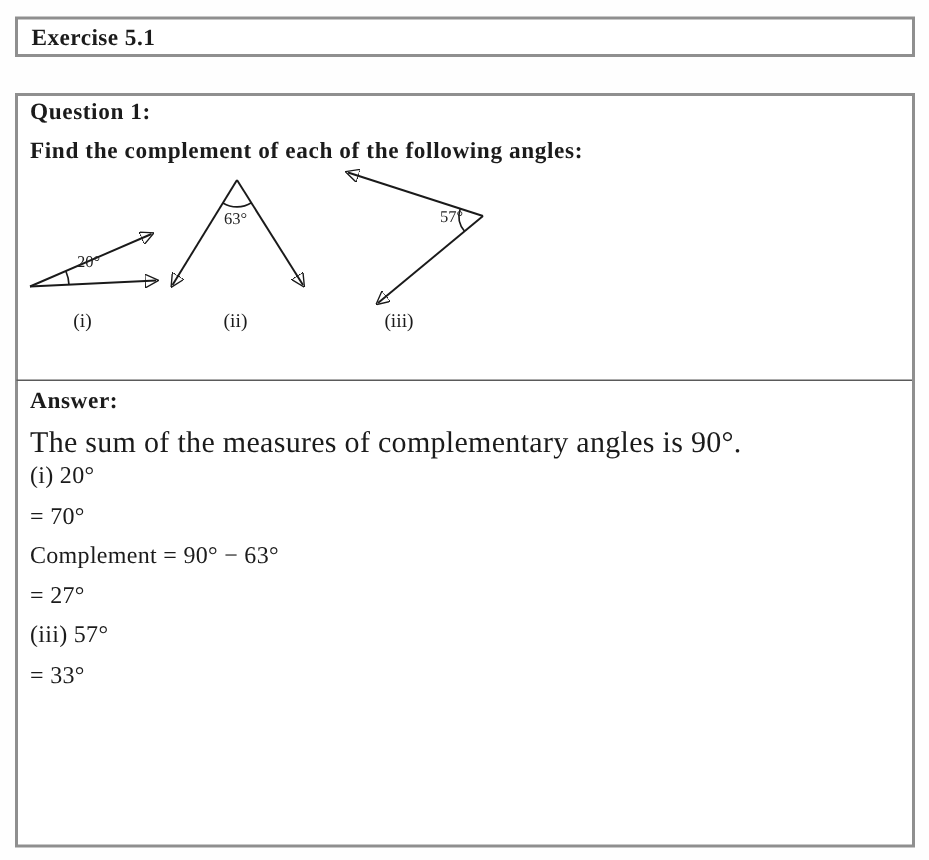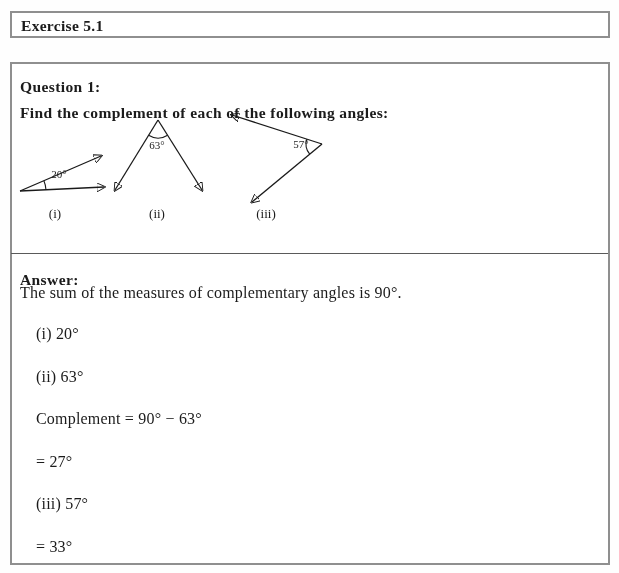--- a/index.html
+++ b/index.html
@@ -32,24 +32,23 @@
   #main-box {
     left: 10px; top: 62px;
     width: 600px; height: 503px;
   }
   .abs { position: absolute; }
   .bold-line {
     font-weight: bold;
     font-size: 15.5px;
     letter-spacing: 0.4px;
     white-space: nowrap;
-    margin-top: 12px;
   }
   .body-line {
-    font-size: 16px;
+    font-size: 20px;
     letter-spacing: 0.2px;
     white-space: nowrap;
   }
   #question-label { left: 20px; top: 66px; }
   #question-prompt { left: 20px; top: 92px; }
   .figure-svg { position: absolute; }
   .figure-caption {
     position: absolute;
     top: 206px;
     width: 34px;
@@ -65,21 +64,21 @@
     width: 597px; height: 0;
     border-top: 1.5px solid #5a5a5a;
   }
   #answer-label { left: 20px; top: 259px; }
   #answer-intro { left: 20px; top: 284px; }
   #answer-steps {
     position: absolute;
     left: 20px; top: 305px;
   }
   #answer-steps p {
-    margin: 16px;
+    margin: 0;
     height: 26.5px;
     line-height: 26.5px;
     font-size: 16px;
     letter-spacing: 0.2px;
     white-space: nowrap;
   }
   svg text {
     font-family: "Liberation Serif", serif;
     font-size: 11px;
     fill: #222222;
@@ -141,18 +140,18 @@
 <div id="caption-ii" class="figure-caption">(ii)</div>
 <div id="caption-iii" class="figure-caption">(iii)</div>
 
 <div id="answer-divider"></div>
 
 <div id="answer-label" class="abs bold-line">Answer:</div>
 <div id="answer-intro" class="abs body-line">The sum of the measures of complementary angles is 90°.</div>
 
 <div id="answer-steps">
   <p>(i) 20°</p>
-  <p>(ii) 63°</p>
+  <p>= 70°</p>
   <p>Complement = 90° − 63°</p>
   <p>= 27°</p>
   <p>(iii) 57°</p>
   <p>= 33°</p>
 </div>
 
 </body></html>

